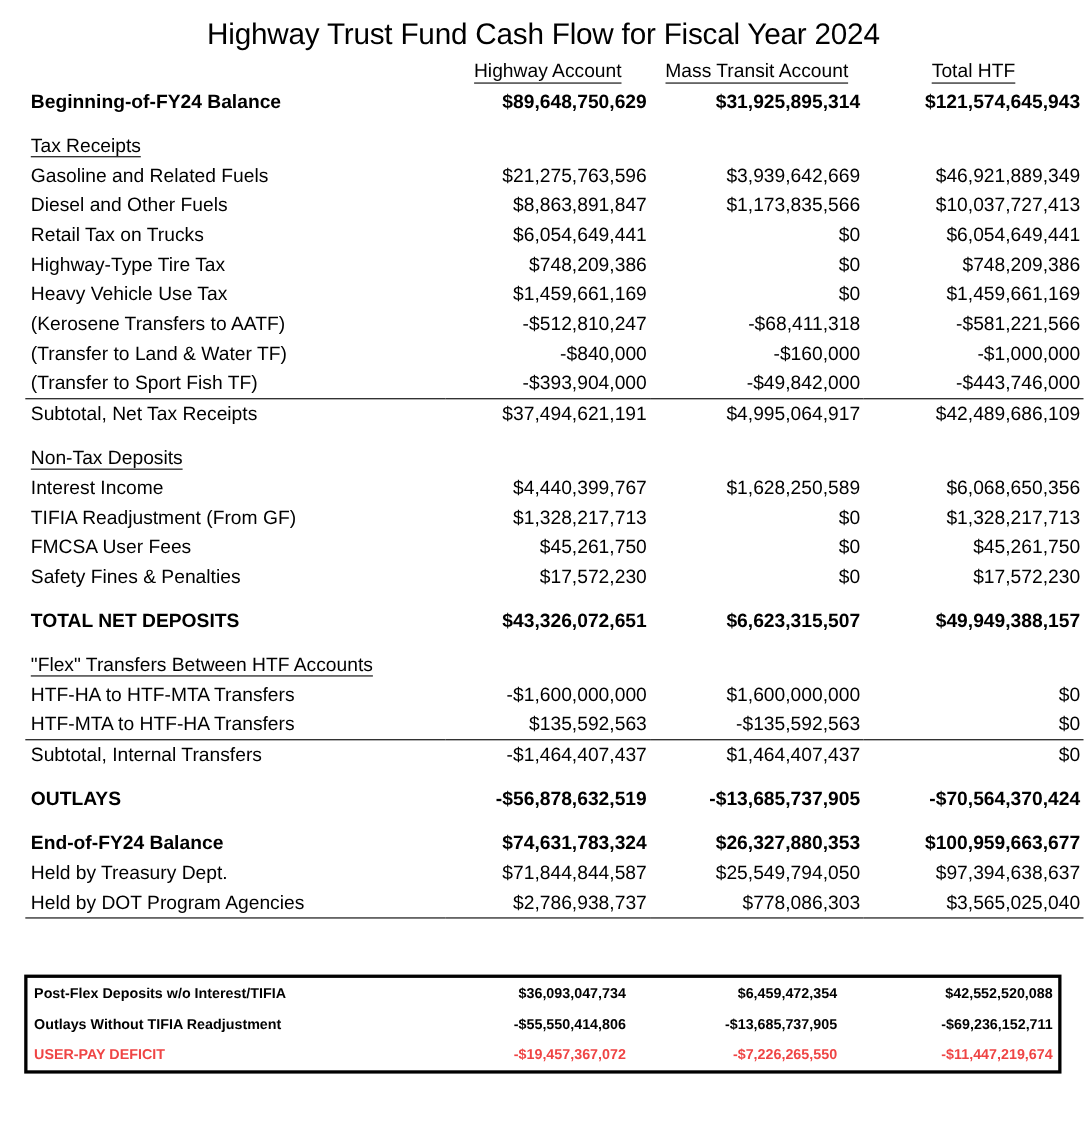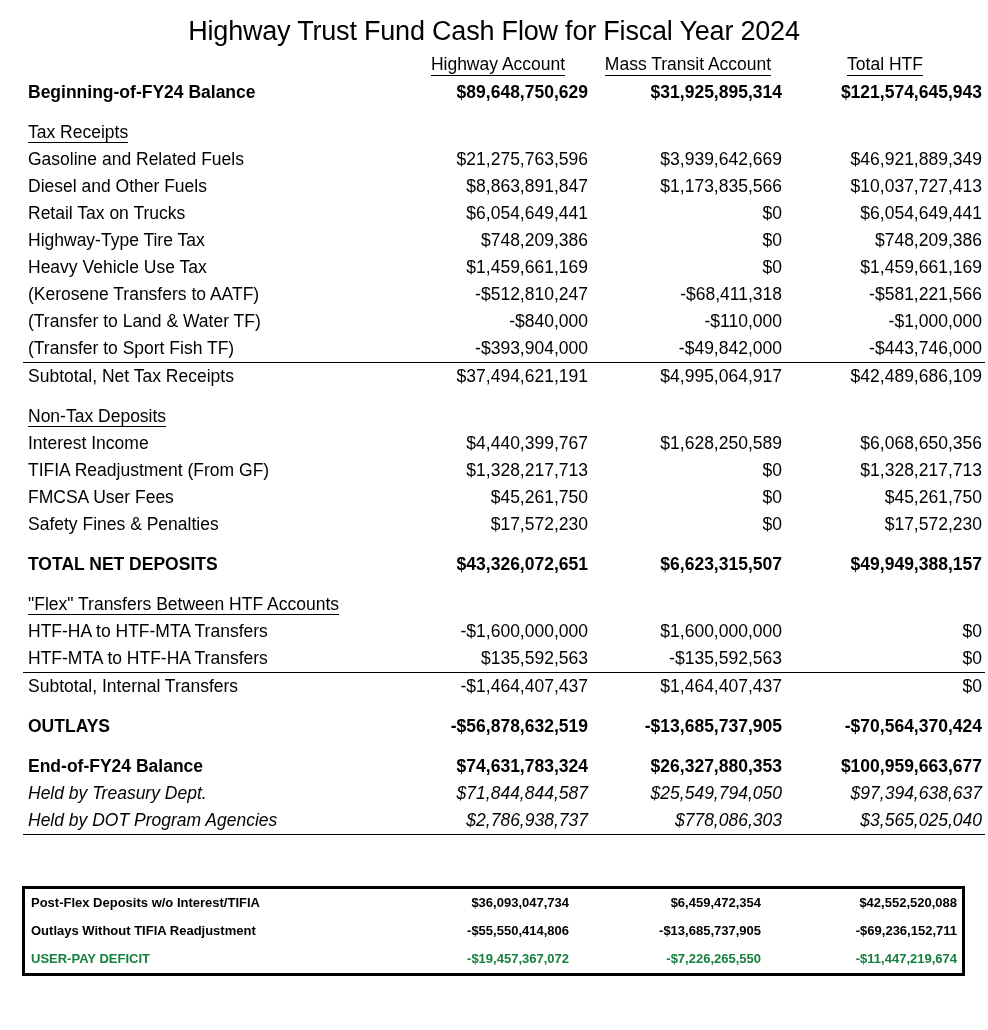--- a/index.html
+++ b/index.html
@@ -78,26 +78,26 @@
     padding-bottom: 1px;
   }
 
   
   .lvl-head  { padding-left: 5px; }
   .lvl-item  { padding-left: 35px; }
   .lvl-sub   { padding-left: 55px; }
 
   
   .bold   { font-weight: bold; }
-  .ital   { font-style: italic; }
+  .ital   { }
   .uline span.ul {
     border-bottom: 1.6px solid #000;
     padding-bottom: 0px;
   }
-  .red    { color: #15803d; }
+  .red    { color: #ef4444; }
 
   
   tr.gap td { height: 13px; line-height: 13px; }
 
   
   tr.ruled > td { border-top: 1.9px solid #000; }
 
   
   tr.fullrule > td {
     border-top: 1.9px solid #000;
@@ -208,21 +208,21 @@
       </tr>
       <tr>
         <td class="label lvl-item">(Kerosene Transfers to AATF)</td>
         <td class="num">-$512,810,247</td>
         <td class="num">-$68,411,318</td>
         <td class="num">-$581,221,566</td>
       </tr>
       <tr>
         <td class="label lvl-item">(Transfer to Land &amp; Water TF)</td>
         <td class="num">-$840,000</td>
-        <td class="num">-$110,000</td>
+        <td class="num">-$160,000</td>
         <td class="num">-$1,000,000</td>
       </tr>
       <tr>
         <td class="label lvl-item">(Transfer to Sport Fish TF)</td>
         <td class="num">-$393,904,000</td>
         <td class="num">-$49,842,000</td>
         <td class="num">-$443,746,000</td>
       </tr>
 
       <tr class="ruled">

